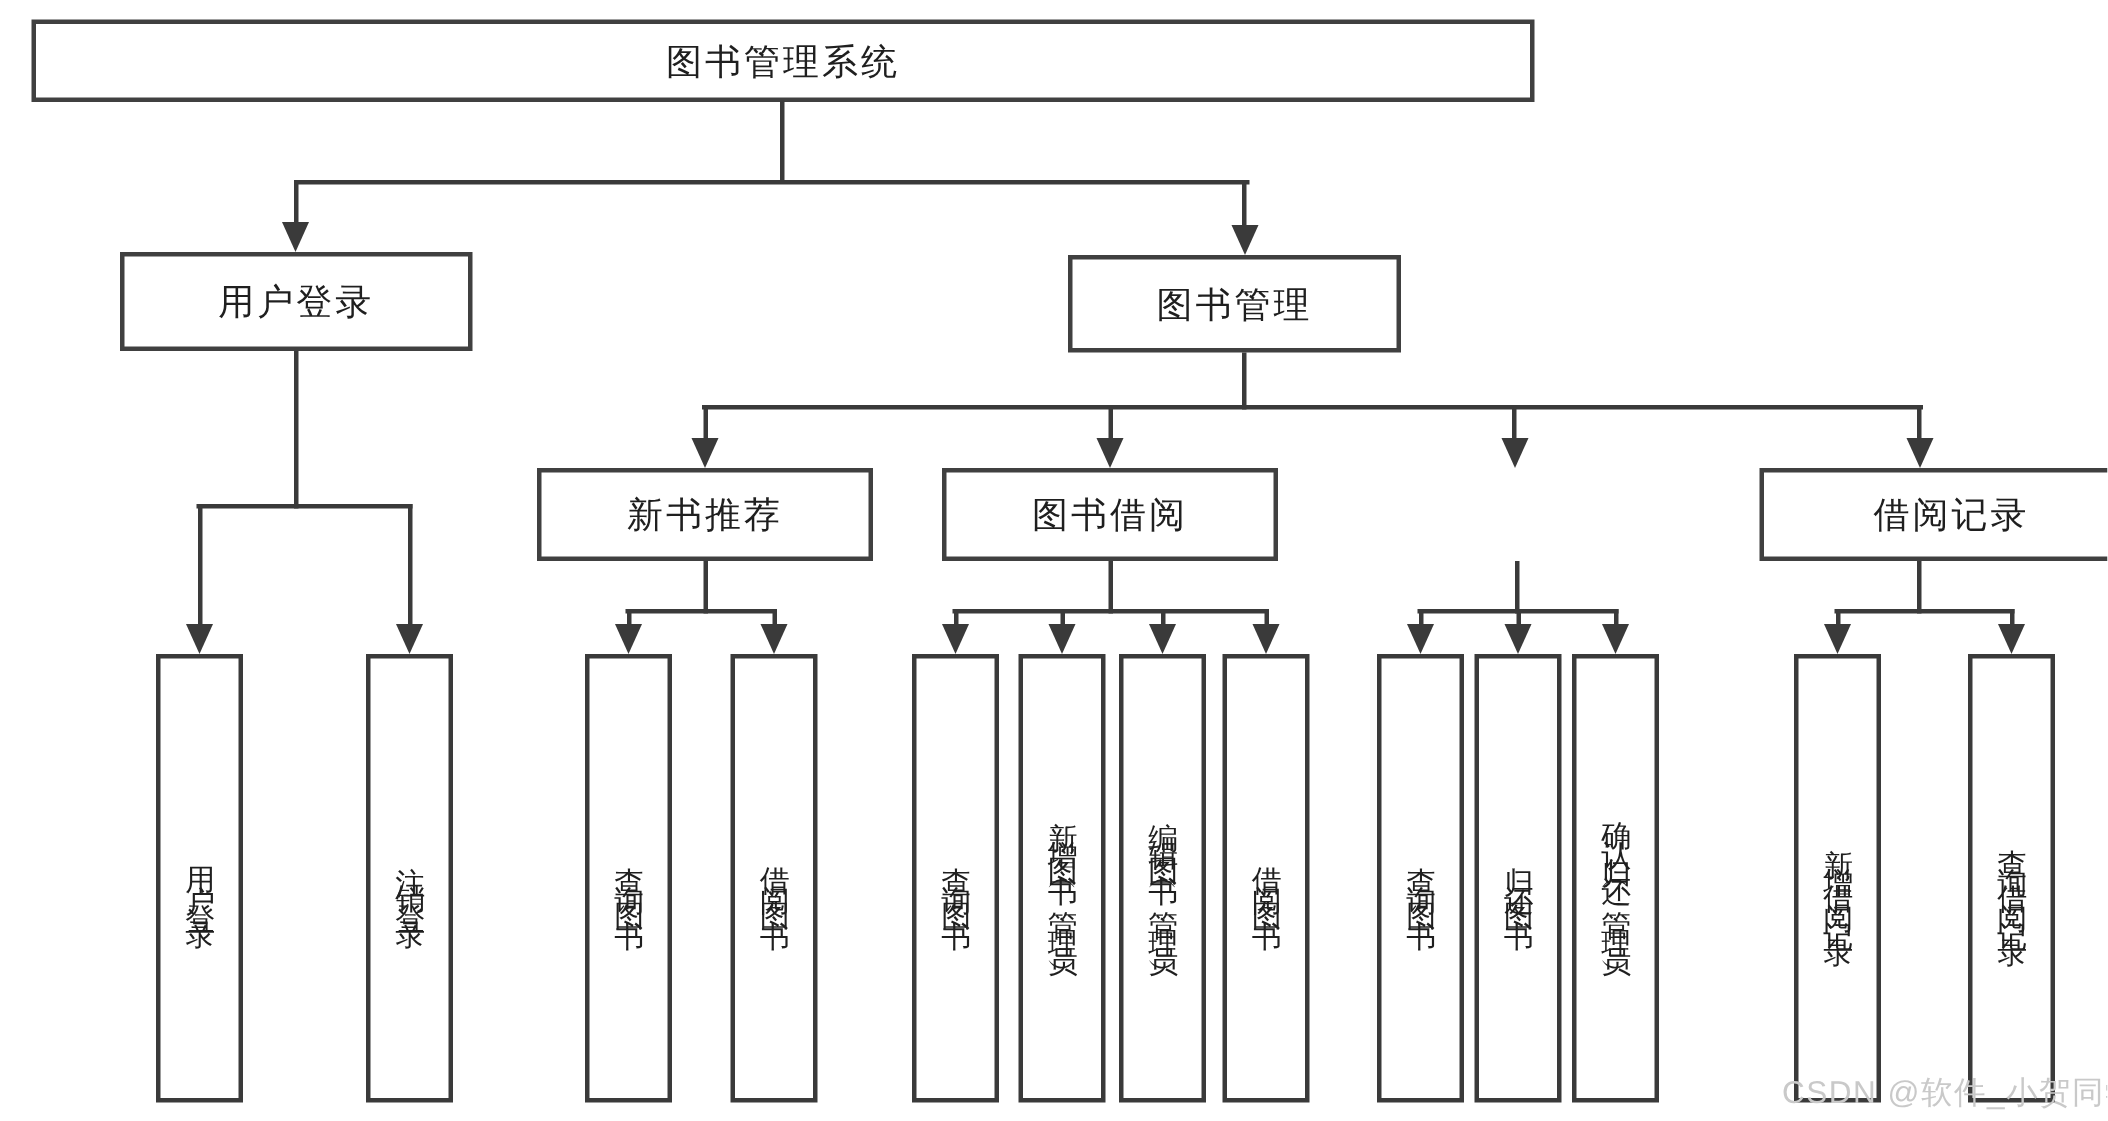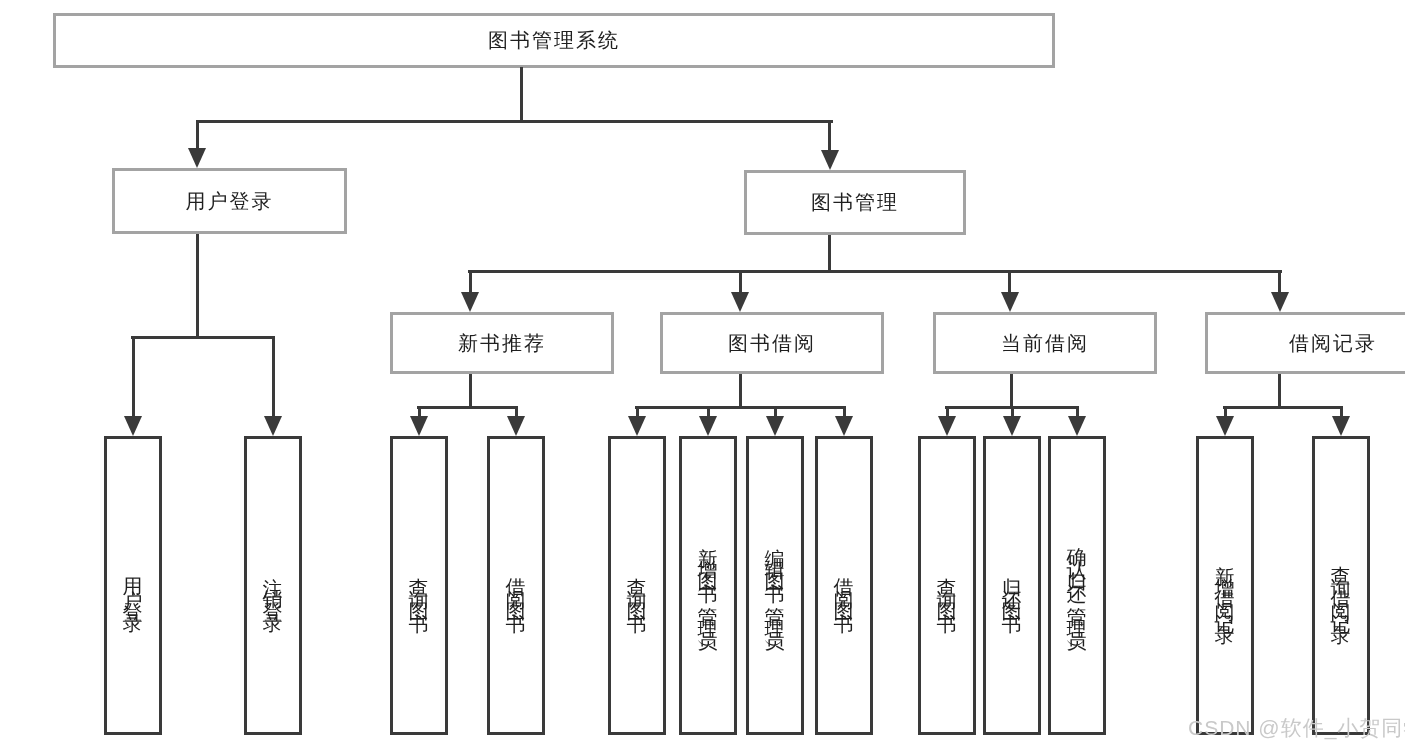--- a/index.html
+++ b/index.html
@@ -2,23 +2,23 @@
 <html><head>
 <meta charset="utf-8">
 <style>
   html, body { margin:0; padding:0; background:#ffffff; }
   .canvas {
     position:relative; width:1405px; height:747px; background:#ffffff;
     font-family:"Liberation Sans", sans-serif; overflow:hidden;
   }
   .box {
     position:absolute; box-sizing:border-box;
-    border:3px solid #a3a3a3; background:#ffffff;
+    border:3px solid #404040; background:#ffffff;
     display:flex; align-items:center; justify-content:center;
-    font-size:20px; color:#1f1f1f; letter-spacing:2px; white-space:nowrap;margin-left:32px;
+    font-size:24px; color:#1f1f1f; letter-spacing:2px; white-space:nowrap;
   }
   .vbox {
     position:absolute; box-sizing:border-box;
     border:3px solid #3a3a3a; background:#ffffff;
     display:flex; align-items:center; justify-content:center;
     writing-mode:vertical-rl; text-orientation:mixed;
     font-size:20px; color:#1f1f1f; letter-spacing:12px; line-height:1;
   }
   .vl { position:absolute; width:3px; background:#3a3a3a; }
   .hl { position:absolute; height:3px; background:#3a3a3a; }
@@ -62,21 +62,20 @@
   <div class="ah" style="left:461px;  top:292px;"></div>
   <div class="vl" style="left:739px;  top:270px; height:24px;"></div>
   <div class="ah" style="left:731px;  top:292px;"></div>
   <div class="vl" style="left:1008px; top:270px; height:24px;"></div>
   <div class="ah" style="left:1001px; top:292px;"></div>
   <div class="vl" style="left:1278px; top:270px; height:24px;"></div>
   <div class="ah" style="left:1271px; top:292px;"></div>
 
   <div class="box" style="left:628px;  top:312px; width:224px; height:62px;">图书借阅</div>
   <div class="box" style="left:358px;  top:312px; width:224px; height:62px;">新书推荐</div>
-  <div class="box" style="left:901px;  top:312px; width:224px; height:62px;">当前借阅</div>
   <div class="box" style="left:1173px; top:312px; width:256px; height:62px;">借阅记录</div>
 
   <div class="vl" style="left:469px; top:374px; height:35px;"></div>
   <div class="hl" style="left:417px; top:406px; width:101px;"></div>
   <div class="vl" style="left:418px; top:406px; height:12px;"></div>
   <div class="ah" style="left:410px; top:416px;"></div>
   <div class="vl" style="left:515px; top:406px; height:12px;"></div>
   <div class="ah" style="left:507px; top:416px;"></div>
 
   <div class="vl" style="left:739px; top:374px; height:35px;"></div>

